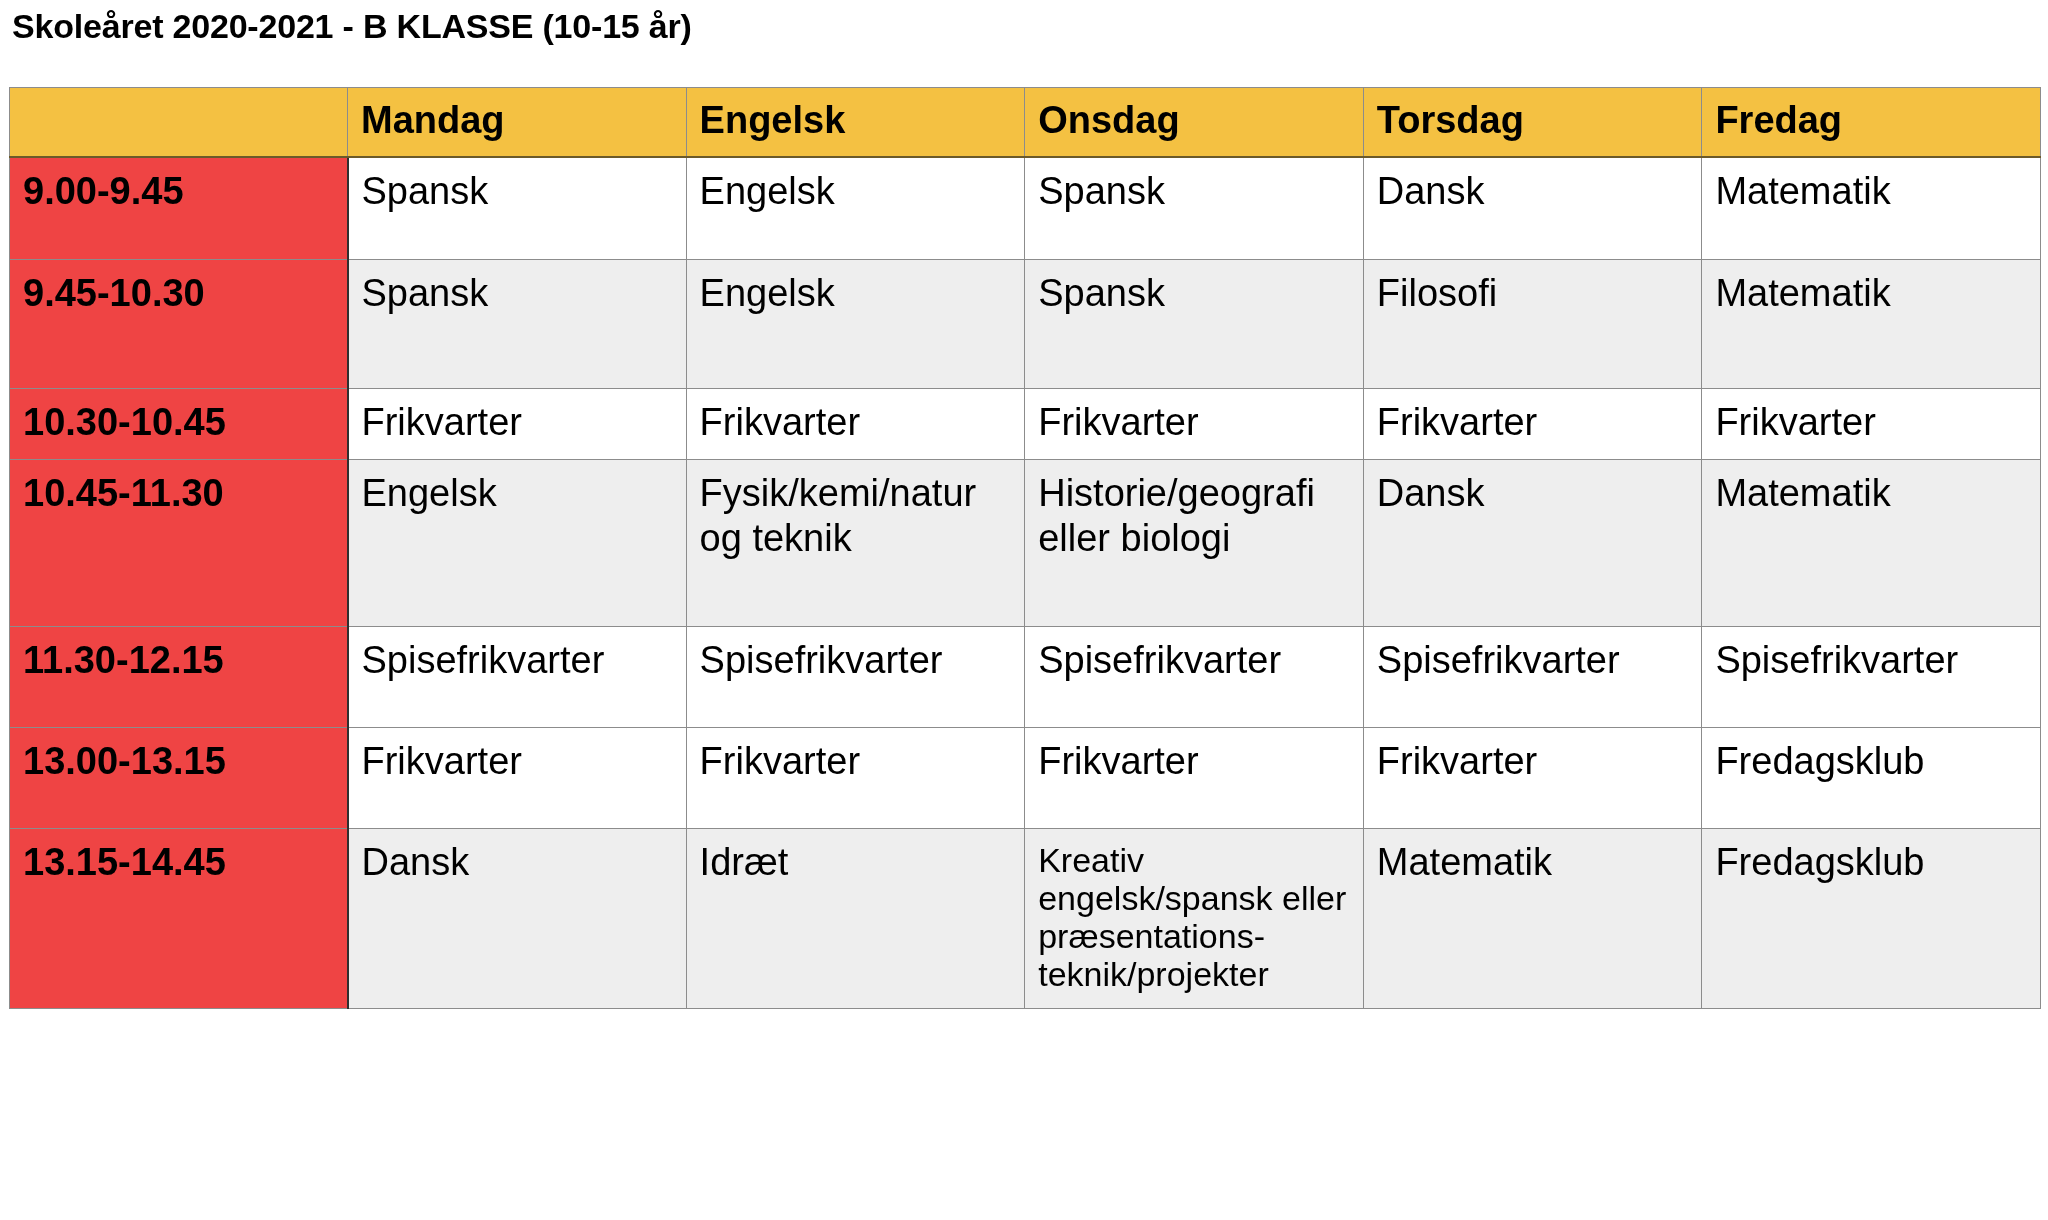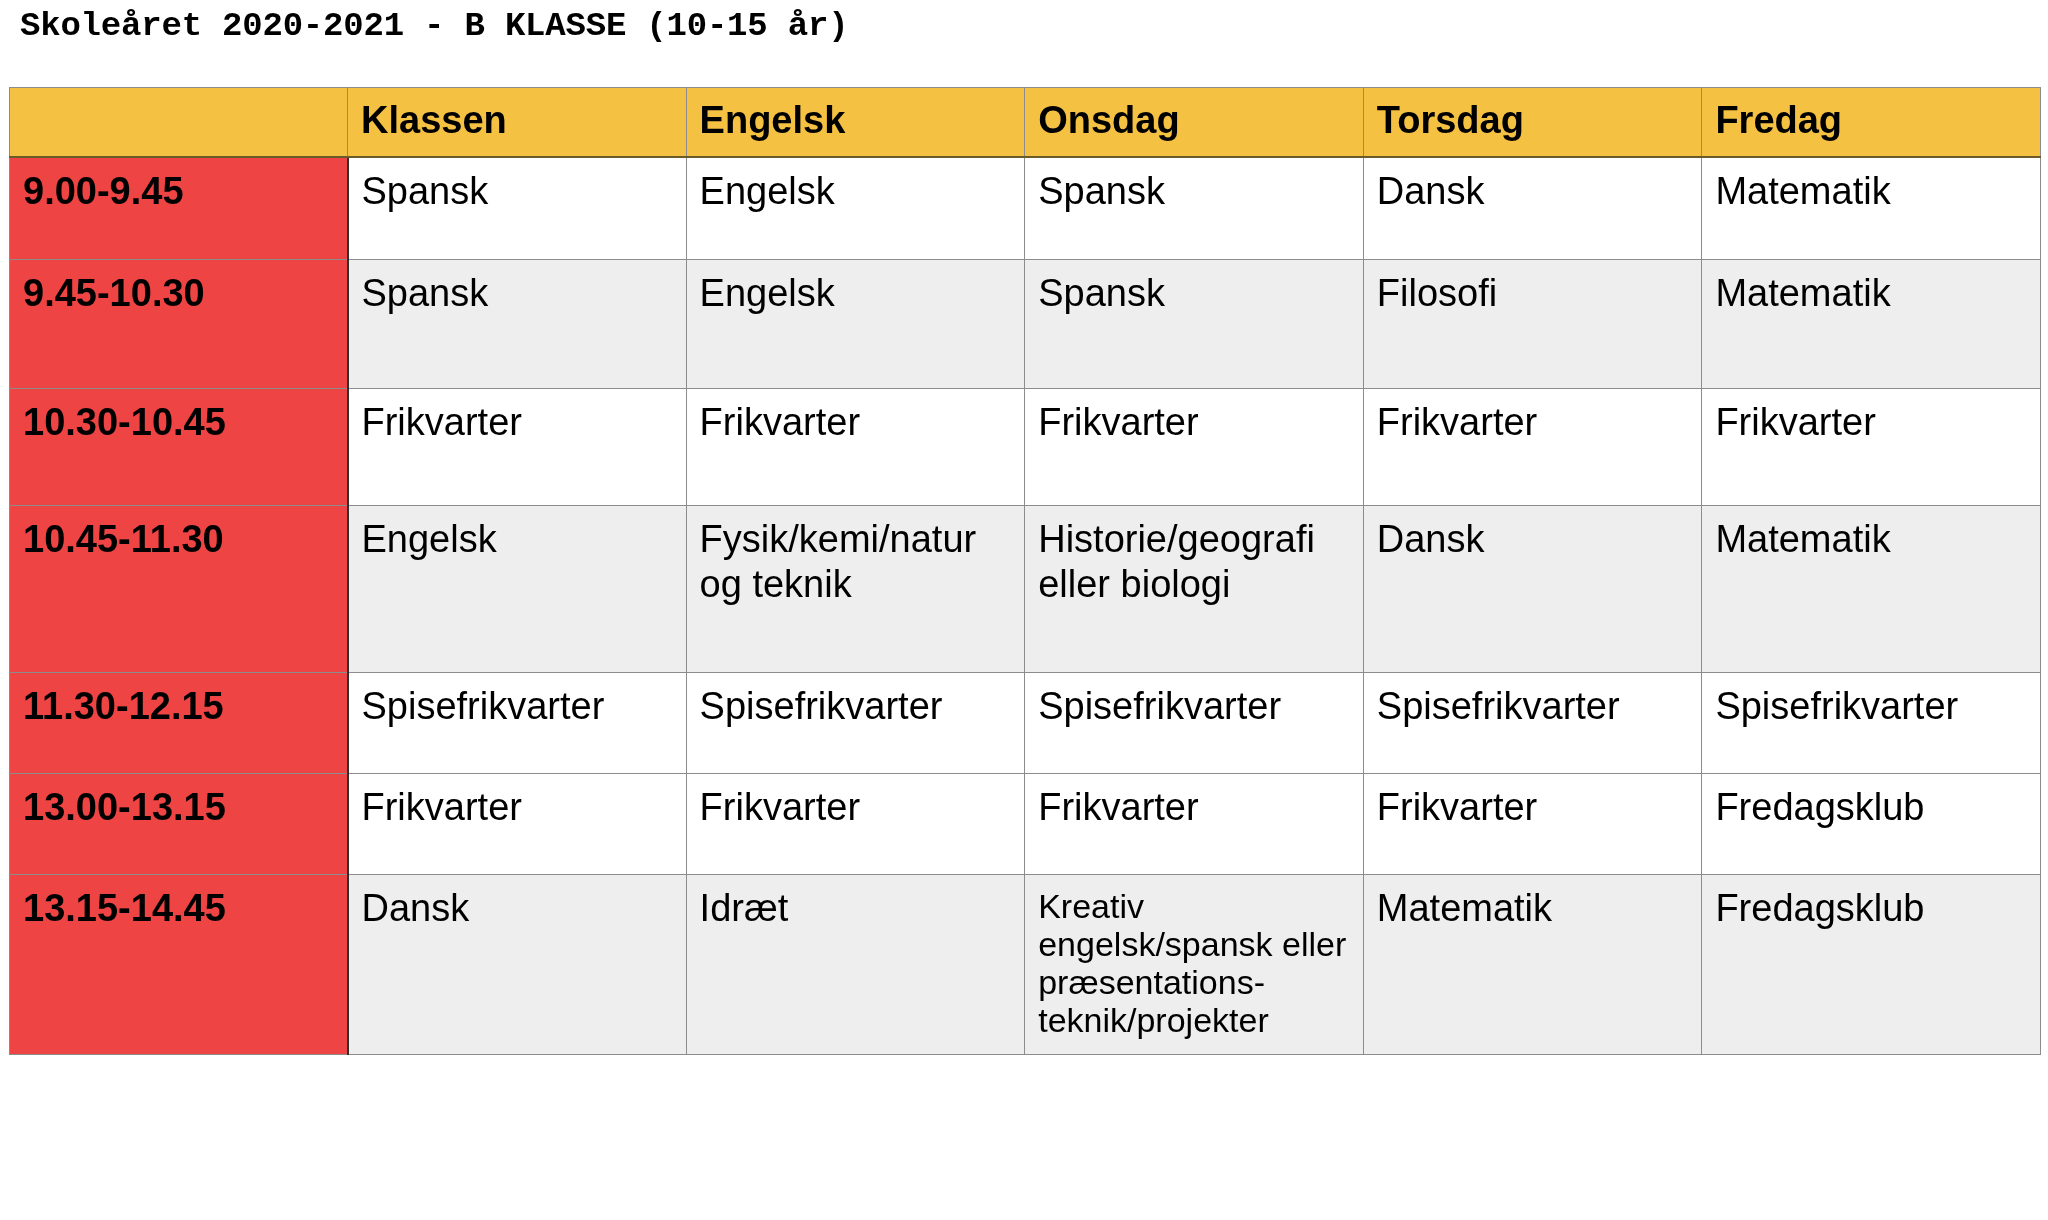--- a/index.html
+++ b/index.html
@@ -10,28 +10,27 @@
   body {
     width: 2048px;
     height: 1220px;
     position: relative;
     overflow: hidden;
     font-family: "Liberation Sans", sans-serif;
     color: #000;
   }
   .page-title {
     position: absolute;
-    left: 20px;
+    left: 12px;
     top: 4px;
     font-size: 34px;
     font-weight: bold;
     line-height: 44px;
     white-space: nowrap;
     letter-spacing: -0.2px;
-    font-family: Liberation Mono, monospace;
   }
   table.schedule {
     position: absolute;
     left: 9px;
     top: 87px;
     border-collapse: collapse;
     table-layout: fixed;
     width: 2031px;
   }
   table.schedule col.c-time { width: 338px; }
@@ -79,21 +78,21 @@
     <col class="c-time">
       <col class="c-day">
       <col class="c-day">
       <col class="c-day">
       <col class="c-day">
       <col class="c-day">
   </colgroup>
   <thead>
     <tr>
       <th class="corner"></th>
-      <th>Klassen</th>
+      <th>Mandag</th>
       <th>Engelsk</th>
       <th>Onsdag</th>
       <th>Torsdag</th>
       <th>Fredag</th>
     </tr>
   </thead>
   <tbody>
     <tr class="odd" style="height:102px">
       <td class="time">9.00-9.45</td>
       <td class="cell">Spansk</td>
@@ -103,21 +102,21 @@
       <td class="cell">Matematik</td>
     </tr>
     <tr class="even" style="height:129px">
       <td class="time">9.45-10.30</td>
       <td class="cell">Spansk</td>
       <td class="cell">Engelsk</td>
       <td class="cell">Spansk</td>
       <td class="cell">Filosofi</td>
       <td class="cell">Matematik</td>
     </tr>
-    <tr class="odd" style="height:117px">
+    <tr class="odd" style="height:71px">
       <td class="time">10.30-10.45</td>
       <td class="cell">Frikvarter</td>
       <td class="cell">Frikvarter</td>
       <td class="cell">Frikvarter</td>
       <td class="cell">Frikvarter</td>
       <td class="cell">Frikvarter</td>
     </tr>
     <tr class="even" style="height:167px">
       <td class="time">10.45-11.30</td>
       <td class="cell">Engelsk</td>

